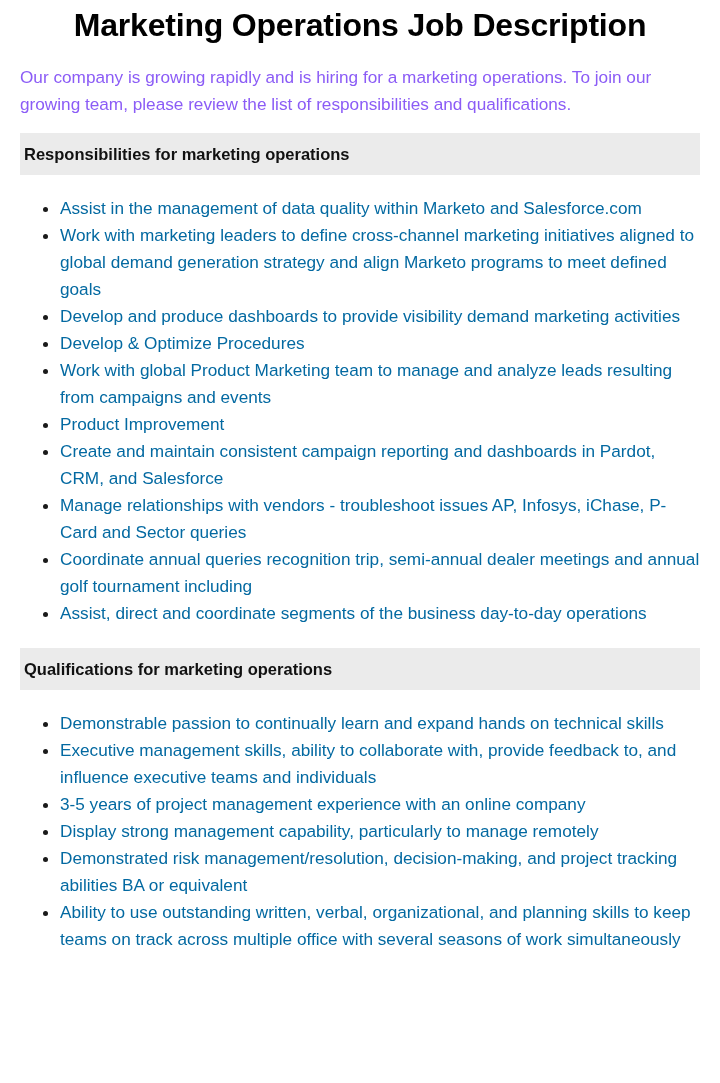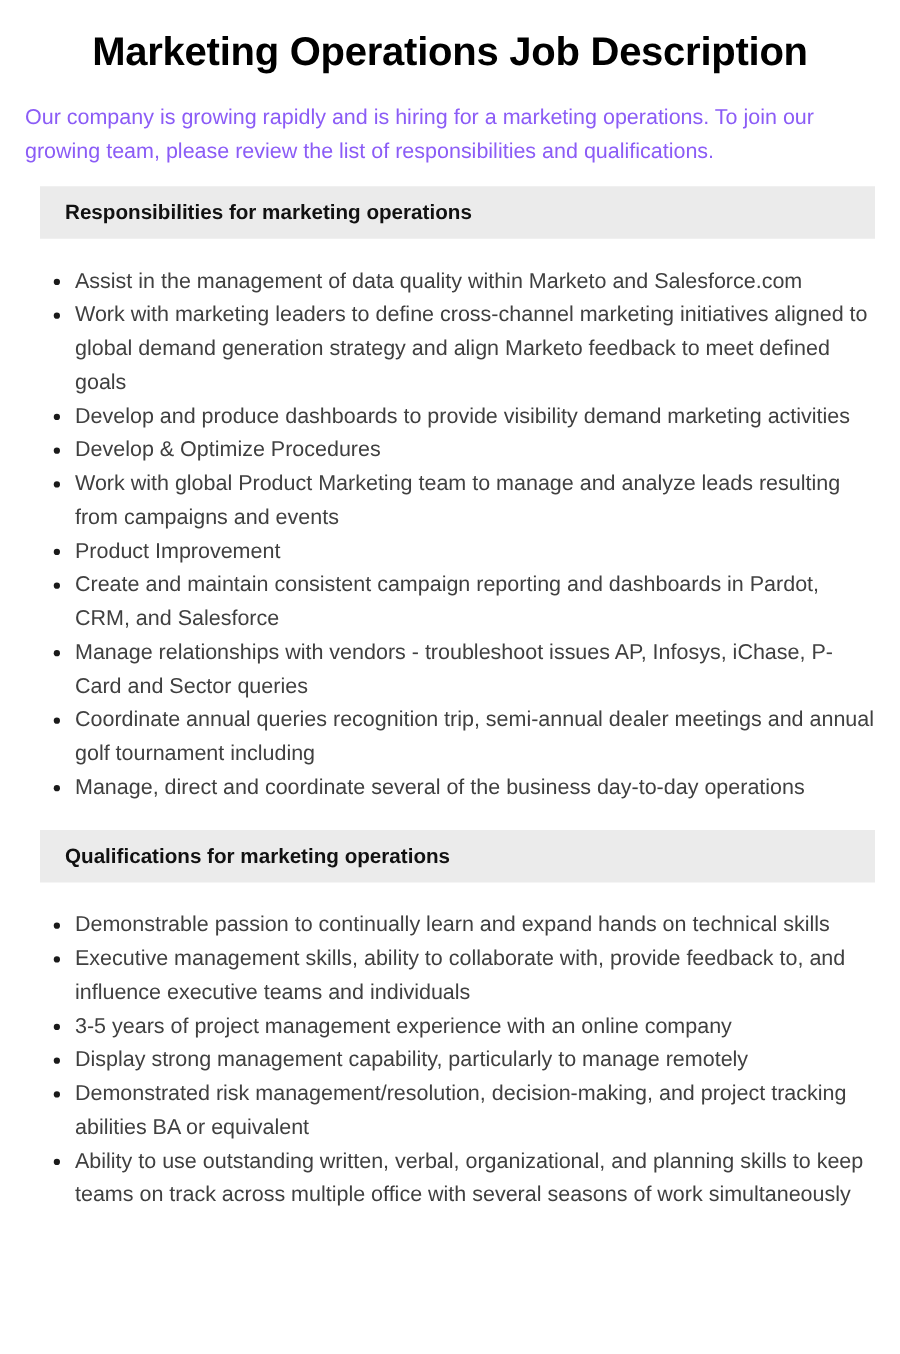--- a/index.html
+++ b/index.html
@@ -6,56 +6,55 @@
     body {
       width: 720px;
       height: 1083px;
       overflow: hidden;
       font-family: "Liberation Sans", sans-serif;
       color: #111111;
     }
     .page { padding: 0 20px 0 20px; }
     h1.title {
       margin: 0;
-      padding-top: 20px;
+      padding-top: 4px;
       height: 46px;
       line-height: 42px;
       font-size: 32px;
       font-weight: bold;
       text-align: center;
       color: #000000;
       letter-spacing: -0.2px;
     }
     .intro {
       margin: 14px 0 0 0;
       font-size: 17.2px;
       line-height: 27px;
       color: #8b5cf6;
     }
     .section-header {
       margin-top: 15px;
       background: #ebebeb;
       height: 42px;
       line-height: 42px;
-      padding-left: 20px;
+      padding-left: 4px;
       font-size: 16.5px;
       font-weight: bold;
       color: #111111;
-      margin-left: 12px;
     }
     ul.items {
       margin: 20px 0 0 0;
       padding: 0 0 0 40px;
       list-style: none;
     }
     ul.items li {
       position: relative;
       font-size: 17.2px;
       line-height: 27px;
-      color: #404040;
+      color: #0369a1;
     }
     ul.items li::before {
       content: "";
       position: absolute;
       left: -17px;
       top: 12px;
       width: 5px;
       height: 5px;
       border-radius: 50%;
       background: #1a1a1a;
@@ -65,29 +64,29 @@
 </head>
 <body>
 
 <div class="page">
   <h1 class="title">Marketing Operations Job Description</h1>
   <p class="intro">Our company is growing rapidly and is hiring for a marketing operations. To join our growing team, please review the list of responsibilities and qualifications.</p>
 
   <div class="section-header">Responsibilities for marketing operations</div>
   <ul class="items">
     <li>Assist in the management of data quality within Marketo and Salesforce.com</li>
-    <li>Work with marketing leaders to define cross-channel marketing initiatives aligned to global demand generation strategy and align Marketo feedback to meet defined goals</li>
+    <li>Work with marketing leaders to define cross-channel marketing initiatives aligned to global demand generation strategy and align Marketo programs to meet defined goals</li>
     <li>Develop and produce dashboards to provide visibility demand marketing activities</li>
     <li>Develop &amp; Optimize Procedures</li>
     <li>Work with global Product Marketing team to manage and analyze leads resulting from campaigns and events</li>
     <li>Product Improvement</li>
     <li>Create and maintain consistent campaign reporting and dashboards in Pardot, CRM, and Salesforce</li>
     <li>Manage relationships with vendors - troubleshoot issues AP, Infosys, iChase, P-Card and Sector queries</li>
     <li>Coordinate annual queries recognition trip, semi-annual dealer meetings and annual golf tournament including</li>
-    <li>Manage, direct and coordinate several of the business day-to-day operations</li>
+    <li>Assist, direct and coordinate segments of the business day-to-day operations</li>
   </ul>
 
   <div class="section-gap"></div>
 
   <div class="section-header">Qualifications for marketing operations</div>
   <ul class="items">
     <li>Demonstrable passion to continually learn and expand hands on technical skills</li>
     <li>Executive management skills, ability to collaborate with, provide feedback to, and influence executive teams and individuals</li>
     <li>3-5 years of project management experience with an online company</li>
     <li>Display strong management capability, particularly to manage remotely</li>

